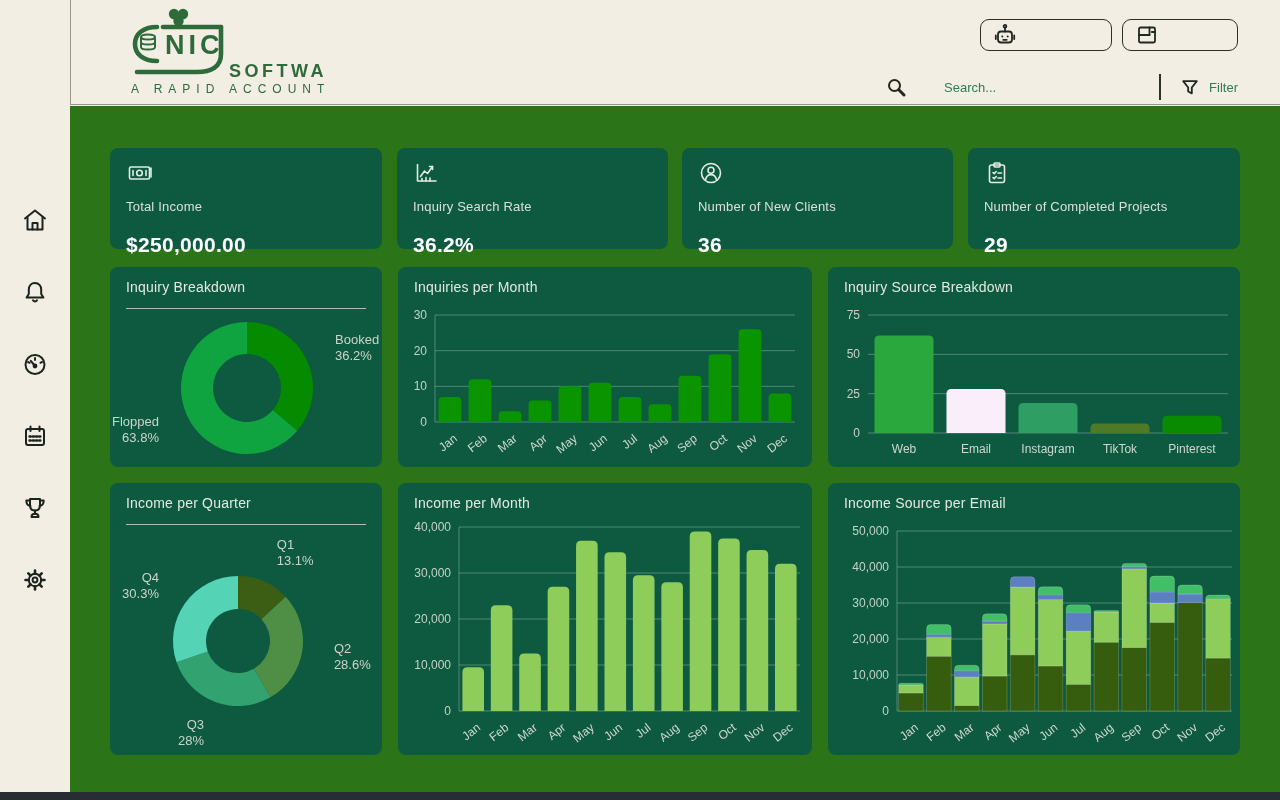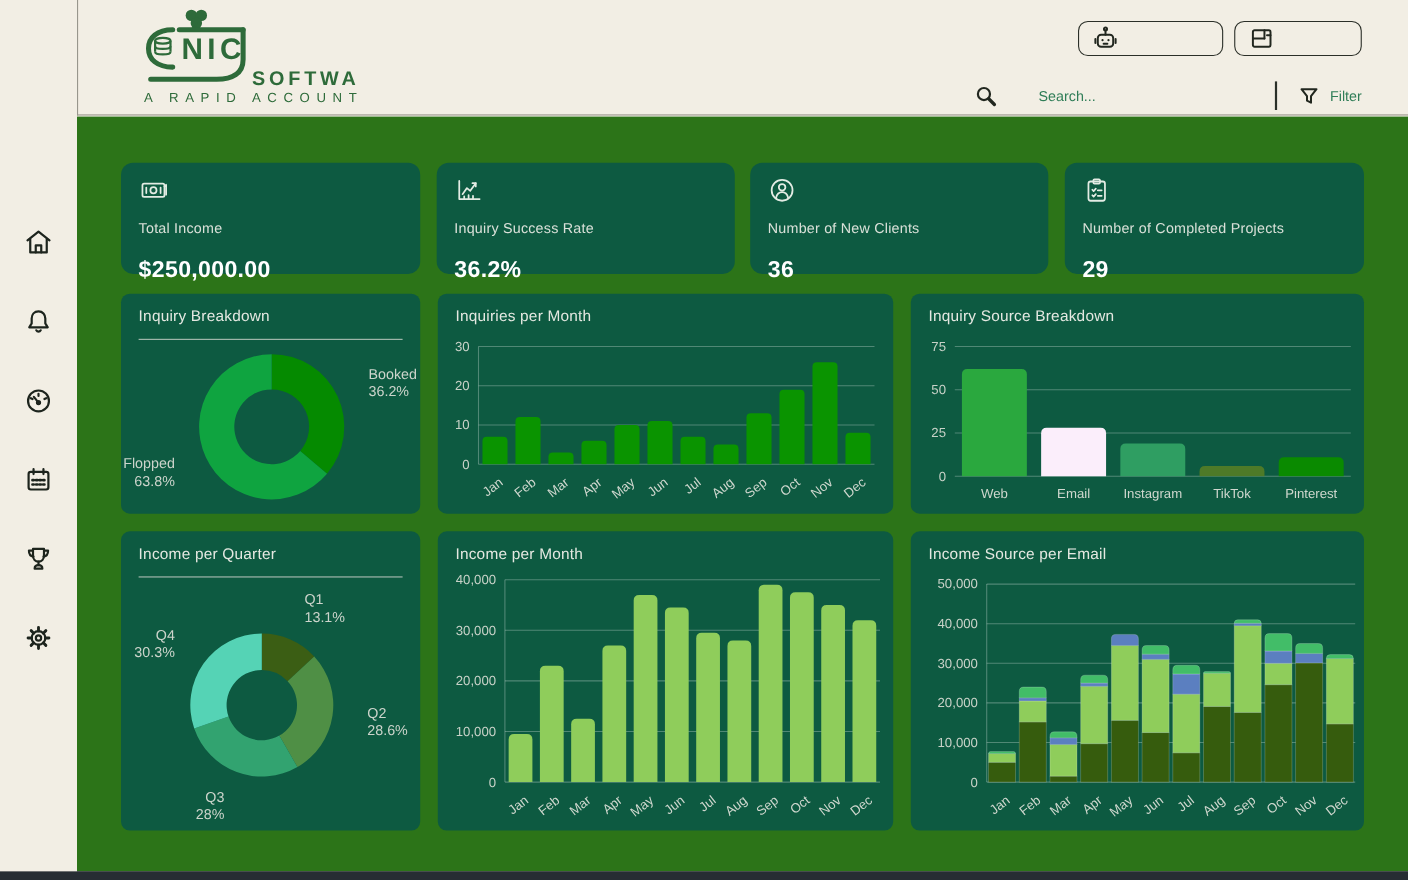--- a/index.html
+++ b/index.html
@@ -30,21 +30,21 @@
                   color:#2f7d57; font-family:"Liberation Sans", sans-serif;margin-left:28px; }
   .search-input::placeholder { color:#2f7d57; opacity:1; }
   .vdivider { width:2px; height:26px; background:#2b3029; margin:0 10px 0 56px; }
   .filter-label { color:#2f7d57; font-size:13px; cursor:pointer; }
 
   
   .main { position:absolute; left:70px; top:106px; width:1210px; height:686px; background:#2c7418; }
   .card { position:absolute; background:#0d5a41; border-radius:8px; }
 
   
-  .stat-card { height:101px; padding:12px 16px; display:flex; flex-direction:column;border-radius:11px; }
+  .stat-card { height:101px; padding:12px 16px; display:flex; flex-direction:column; }
   .stat-icon svg { stroke:#e3ece4; fill:none; stroke-width:1.6; stroke-linecap:round; stroke-linejoin:round; }
   .stat-label { margin-top:9px; font-size:13px; color:#d9e0d8; letter-spacing:.2px; }
   .stat-value { margin-top:19px; font-size:21px; font-weight:bold; color:#ffffff; letter-spacing:.3px; }
 
   
   .card-title { position:absolute; left:16px; top:12px; font-size:14px; color:#e4e8e1; letter-spacing:.2px; z-index:1; }
   .title-rule { position:absolute; left:16px; right:16px; top:41px; border-top:1px solid #c9d1c9; opacity:.85; }
   .chart-svg { position:absolute; left:0; top:0; }
   .grid { stroke:rgba(255,255,255,.28); stroke-width:1; }
   .seg  { stroke:rgba(255,255,255,.22); stroke-width:.8; }
@@ -184,21 +184,21 @@
     </div>
     <div class="card stat-card" style="left:327px; top:42px; width:271px;">
       <span class="stat-icon">
         <svg width="28" height="26" viewBox="0 0 28 26">
             <path d="M4.5 4.5 V21 H23"></path>
             <path d="M7.5 16.5 L11.5 11 L14.5 13.5 L19.5 6.5"></path>
             <path d="M16.5 6.5 H19.5 V9.5"></path>
             <path d="M9 21 V18.5 M13 21 V17.5 M17 21 V18"></path>
           </svg>
       </span>
-      <div class="stat-label">Inquiry Success Rate</div>
+      <div class="stat-label">Inquiry Search Rate</div>
       <div class="stat-value">36.2%</div>
     </div>
     <div class="card stat-card" style="left:612px; top:42px; width:271px;">
       <span class="stat-icon">
         <svg width="26" height="26" viewBox="0 0 26 26">
             <circle cx="13" cy="13" r="9.5"></circle>
             <circle cx="13" cy="10.3" r="3"></circle>
             <path d="M7.5 19.7 C8.4 16 10.5 14.6 13 14.6 C15.5 14.6 17.6 16 18.5 19.7"></path>
           </svg>
       </span>

